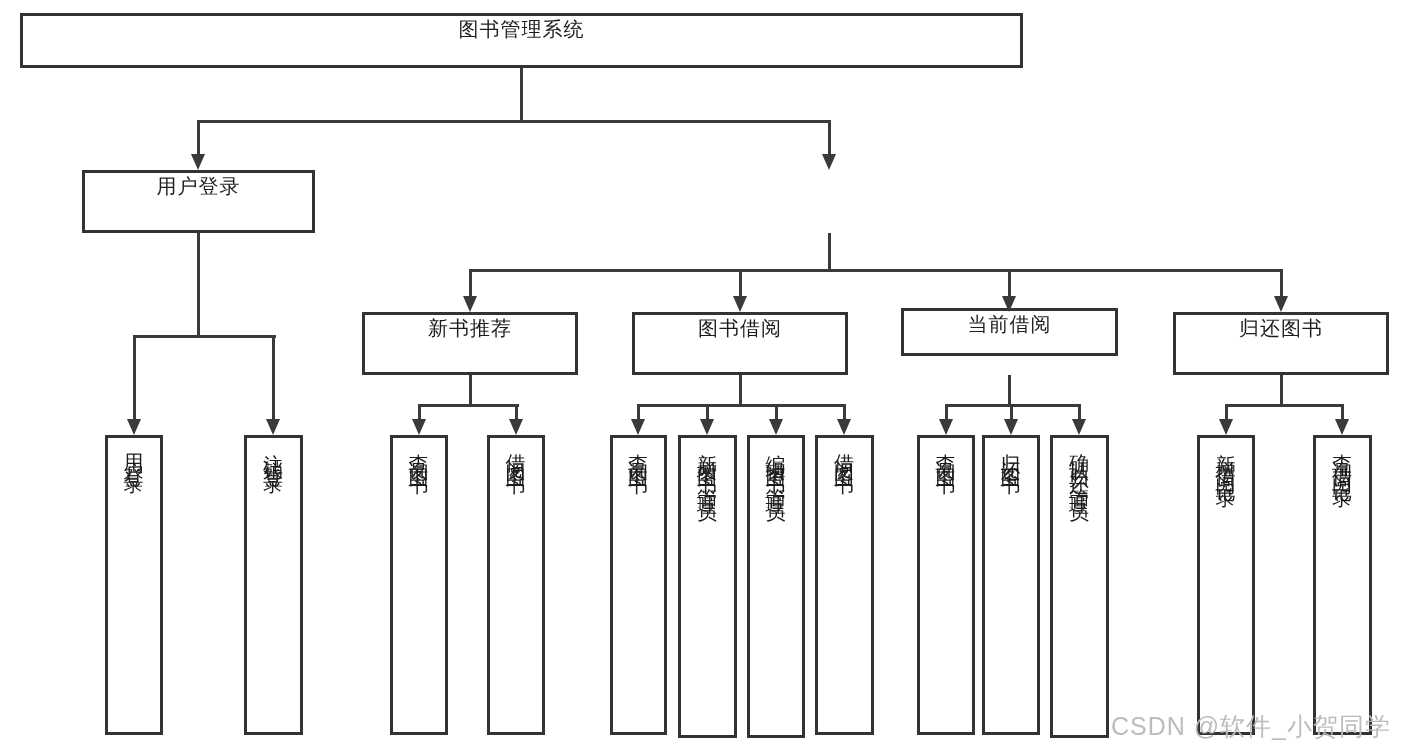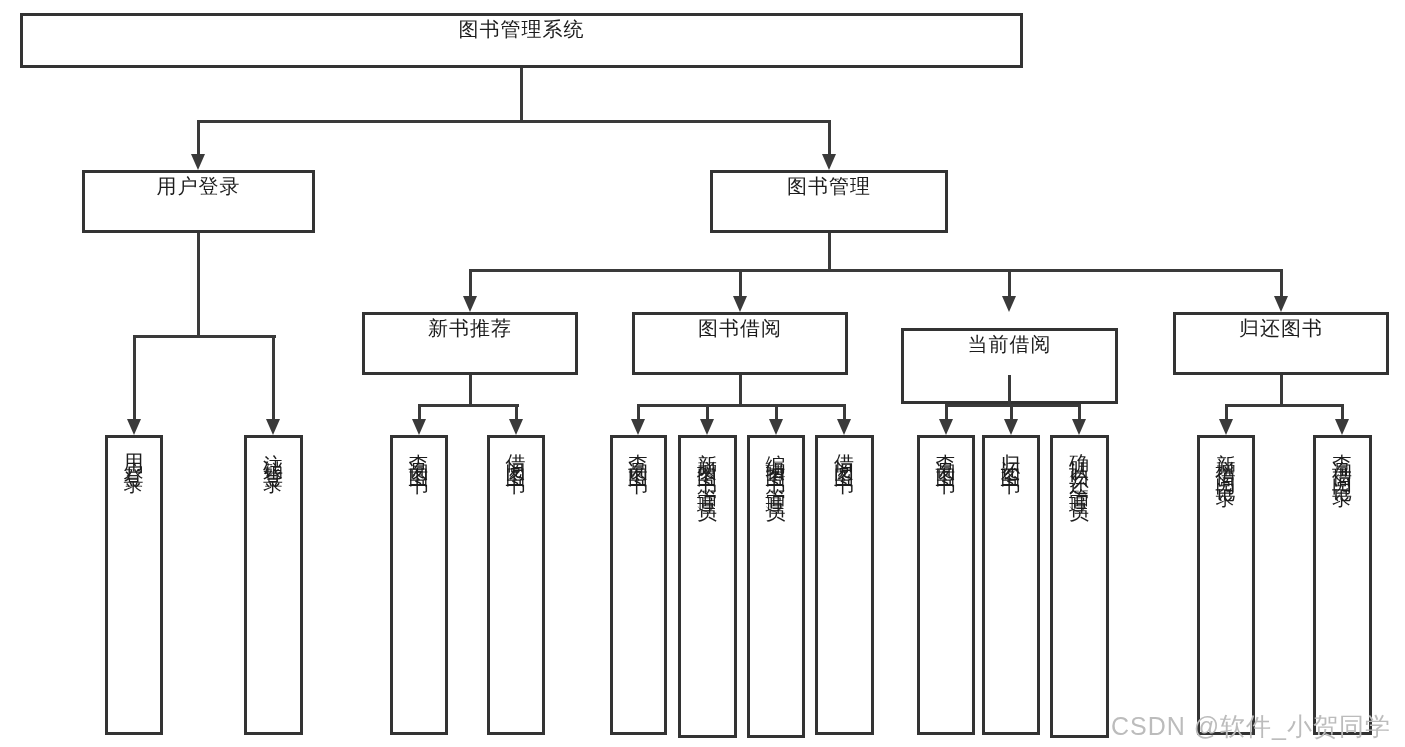--- a/index.html
+++ b/index.html
@@ -62,31 +62,28 @@
 
 <div class="canvas">
 
   <div class="node" style="left:20px;top:13px;width:1003px;height:55px">
     <span class="lbl">图书管理系统</span>
   </div>
 
   <div class="node" style="left:82px;top:170px;width:233px;height:63px">
     <span class="lbl">用户登录</span>
   </div>
-  <div class="node" style="left:710px;top:170px;width:238px;height:63px">
-    <span class="lbl">图书管理</span>
-  </div>
 
   <div class="node" style="left:632px;top:312px;width:216px;height:63px">
     <span class="lbl">图书借阅</span>
   </div>
   <div class="node" style="left:362px;top:312px;width:216px;height:63px">
     <span class="lbl">新书推荐</span>
   </div>
-  <div class="node" style="left:901px;top:328px;width:217px;height:76px">
+  <div class="node" style="left:901px;top:308px;width:217px;height:48px">
     <span class="lbl">当前借阅</span>
   </div>
   <div class="node" style="left:1173px;top:312px;width:216px;height:63px">
     <span class="lbl">归还图书</span>
   </div>
 
   <div class="node vert" style="left:105px;top:435px;width:58px;height:300px">
     <span class="lbl">用户登录</span>
   </div>
   <div class="node vert" style="left:244px;top:435px;width:59px;height:300px">

